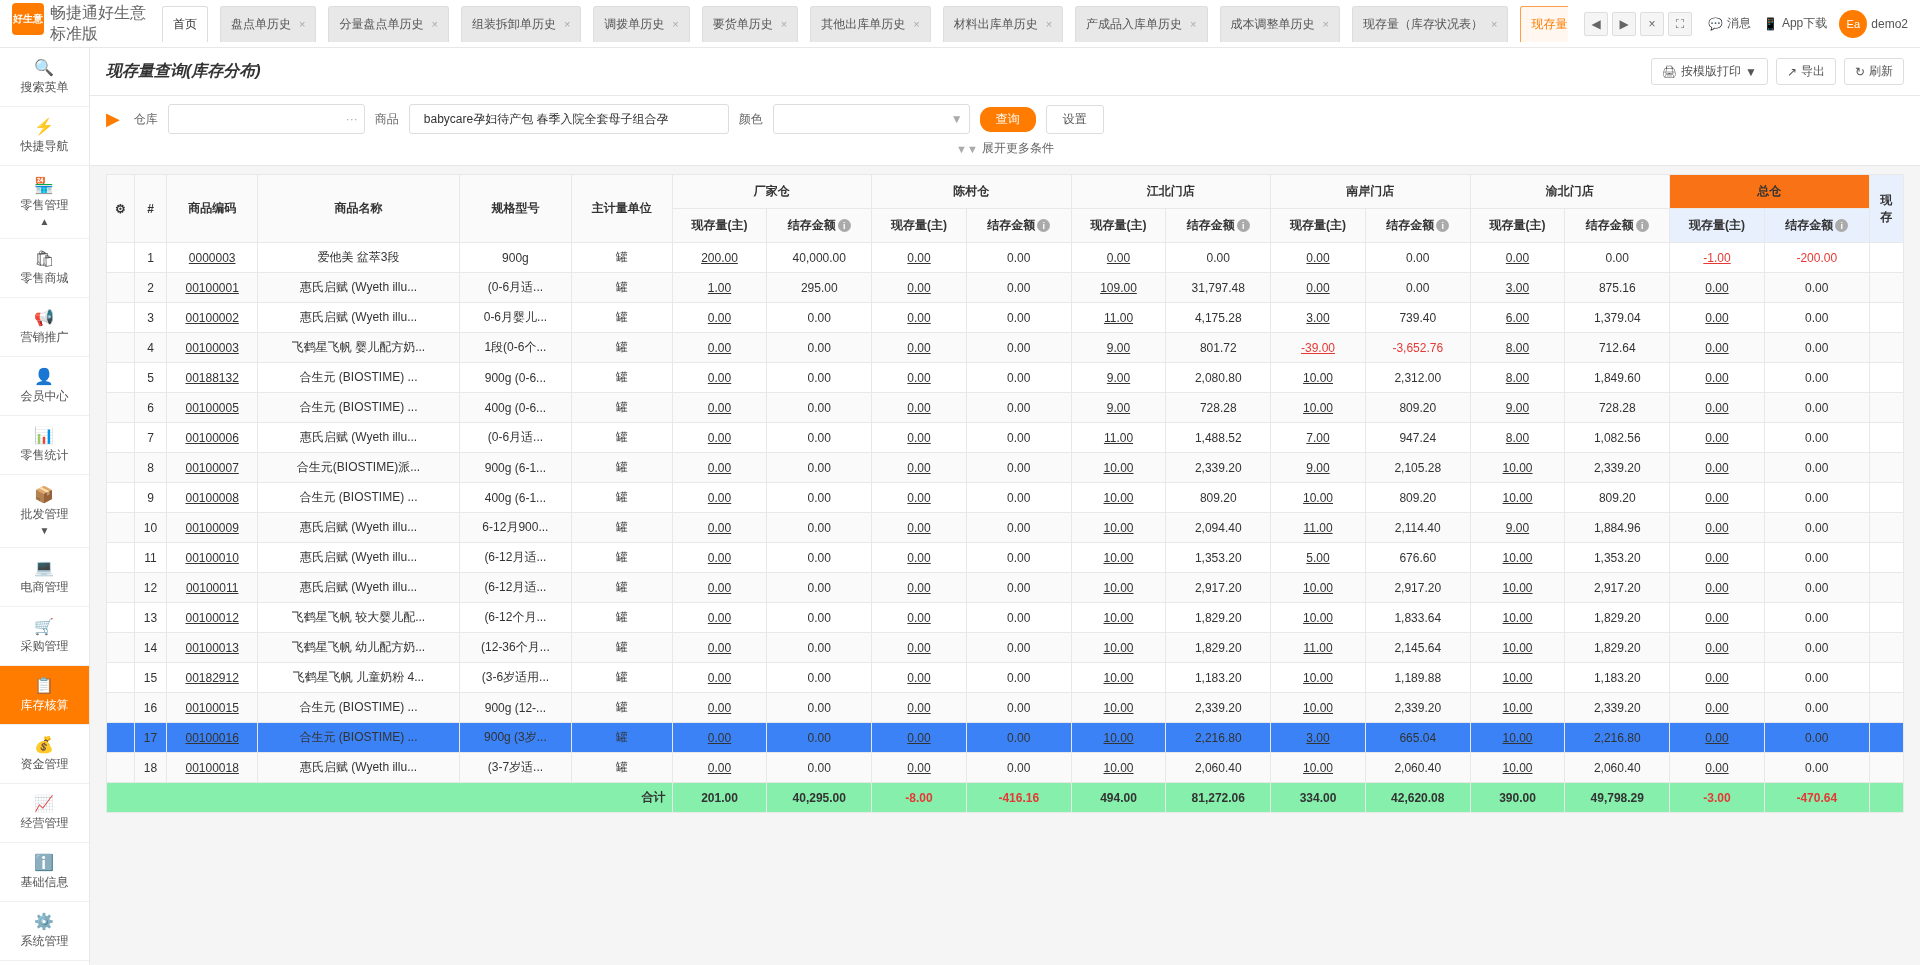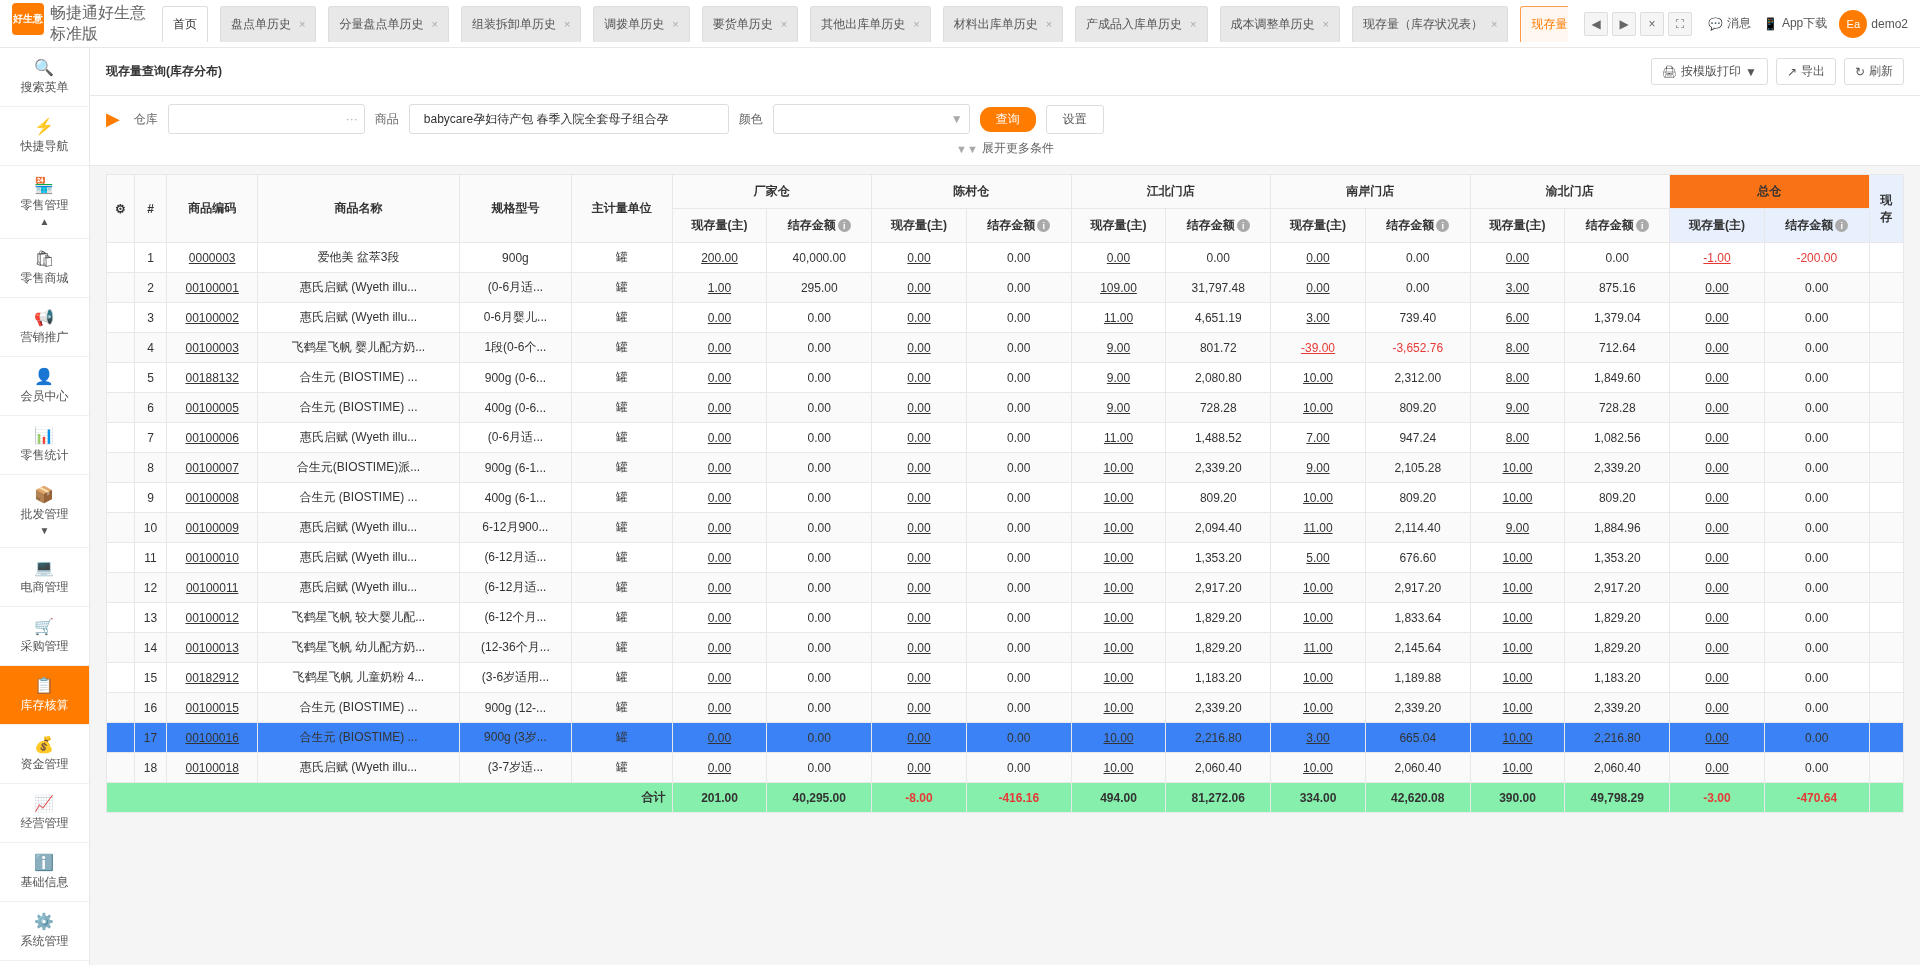--- a/index.html
+++ b/index.html
@@ -29,21 +29,21 @@
     .sidebar-item { padding: 10px 4px; text-align: center; cursor: pointer; font-size: 12px; color: #555; border-bottom: 1px solid #f0f0f0; }
     .sidebar-item.active { background: #ff7c00; color: #fff; }
     .sidebar-item .sidebar-icon { font-size: 16px; margin-bottom: 2px; }
     .sidebar-arrow { font-size: 10px; }
 
     
     .content-area { flex: 1; display: flex; flex-direction: column; overflow: hidden; background: #f5f5f5; }
     
     
     .page-header { background: #fff; padding: 10px 16px; border-bottom: 1px solid #e8e8e8; display: flex; align-items: center; justify-content: space-between; }
-    .page-title { font-size: 12px; font-weight: bold; color: #333; }
+    .page-title { font-size: 16px; font-weight: bold; color: #333; font-style: italic; }
     .page-actions { display: flex; align-items: center; gap: 8px; }
     .btn-action { display: flex; align-items: center; gap: 4px; padding: 4px 10px; border: 1px solid #ddd; background: #fff; border-radius: 3px; cursor: pointer; font-size: 12px; color: #555; }
     .btn-primary { background: #ff7c00; color: #fff; border: none; padding: 4px 16px; border-radius: 11px; cursor: pointer; font-size: 12px; }
     .btn-default { background: #fff; color: #555; border: 1px solid #ddd; padding: 5px 16px; border-radius: 3px; cursor: pointer; font-size: 12px; }
     .search-label { color: #666; white-space: nowrap; font-size: 12px; }
     .search-input { border: 1px solid #ddd; border-radius: 3px; padding: 4px 8px; font-size: 12px; color: #333; min-width: 80px; }
 
     
     .table-area { flex: 1; overflow: auto; padding: 8px 16px; }
     .data-table { width: 100%; border-collapse: collapse; background: #fff; font-size: 12px; }
@@ -309,21 +309,21 @@
               <td class="">3</td>
               <td class="link-text">00100002</td>
               <td class="">惠氏启赋 (Wyeth illu...</td>
               <td class="">0-6月婴儿...</td>
               <td class="">罐</td>
               <td class="link-text">0.00</td>
               <td class="">0.00</td>
               <td class="link-text">0.00</td>
               <td class="">0.00</td>
               <td class="link-text">11.00</td>
-              <td class="">4,651.19</td>
+              <td class="">4,175.28</td>
               <td class="link-text">3.00</td>
               <td class="">739.40</td>
               <td class="link-text">6.00</td>
               <td class="">1,379.04</td>
               <td class="link-text">0.00</td>
               <td class="">0.00</td>
               <td class=""></td>
             </tr>
             <tr style="background: rgb(250, 250, 250);">
               <td class=""></td>

